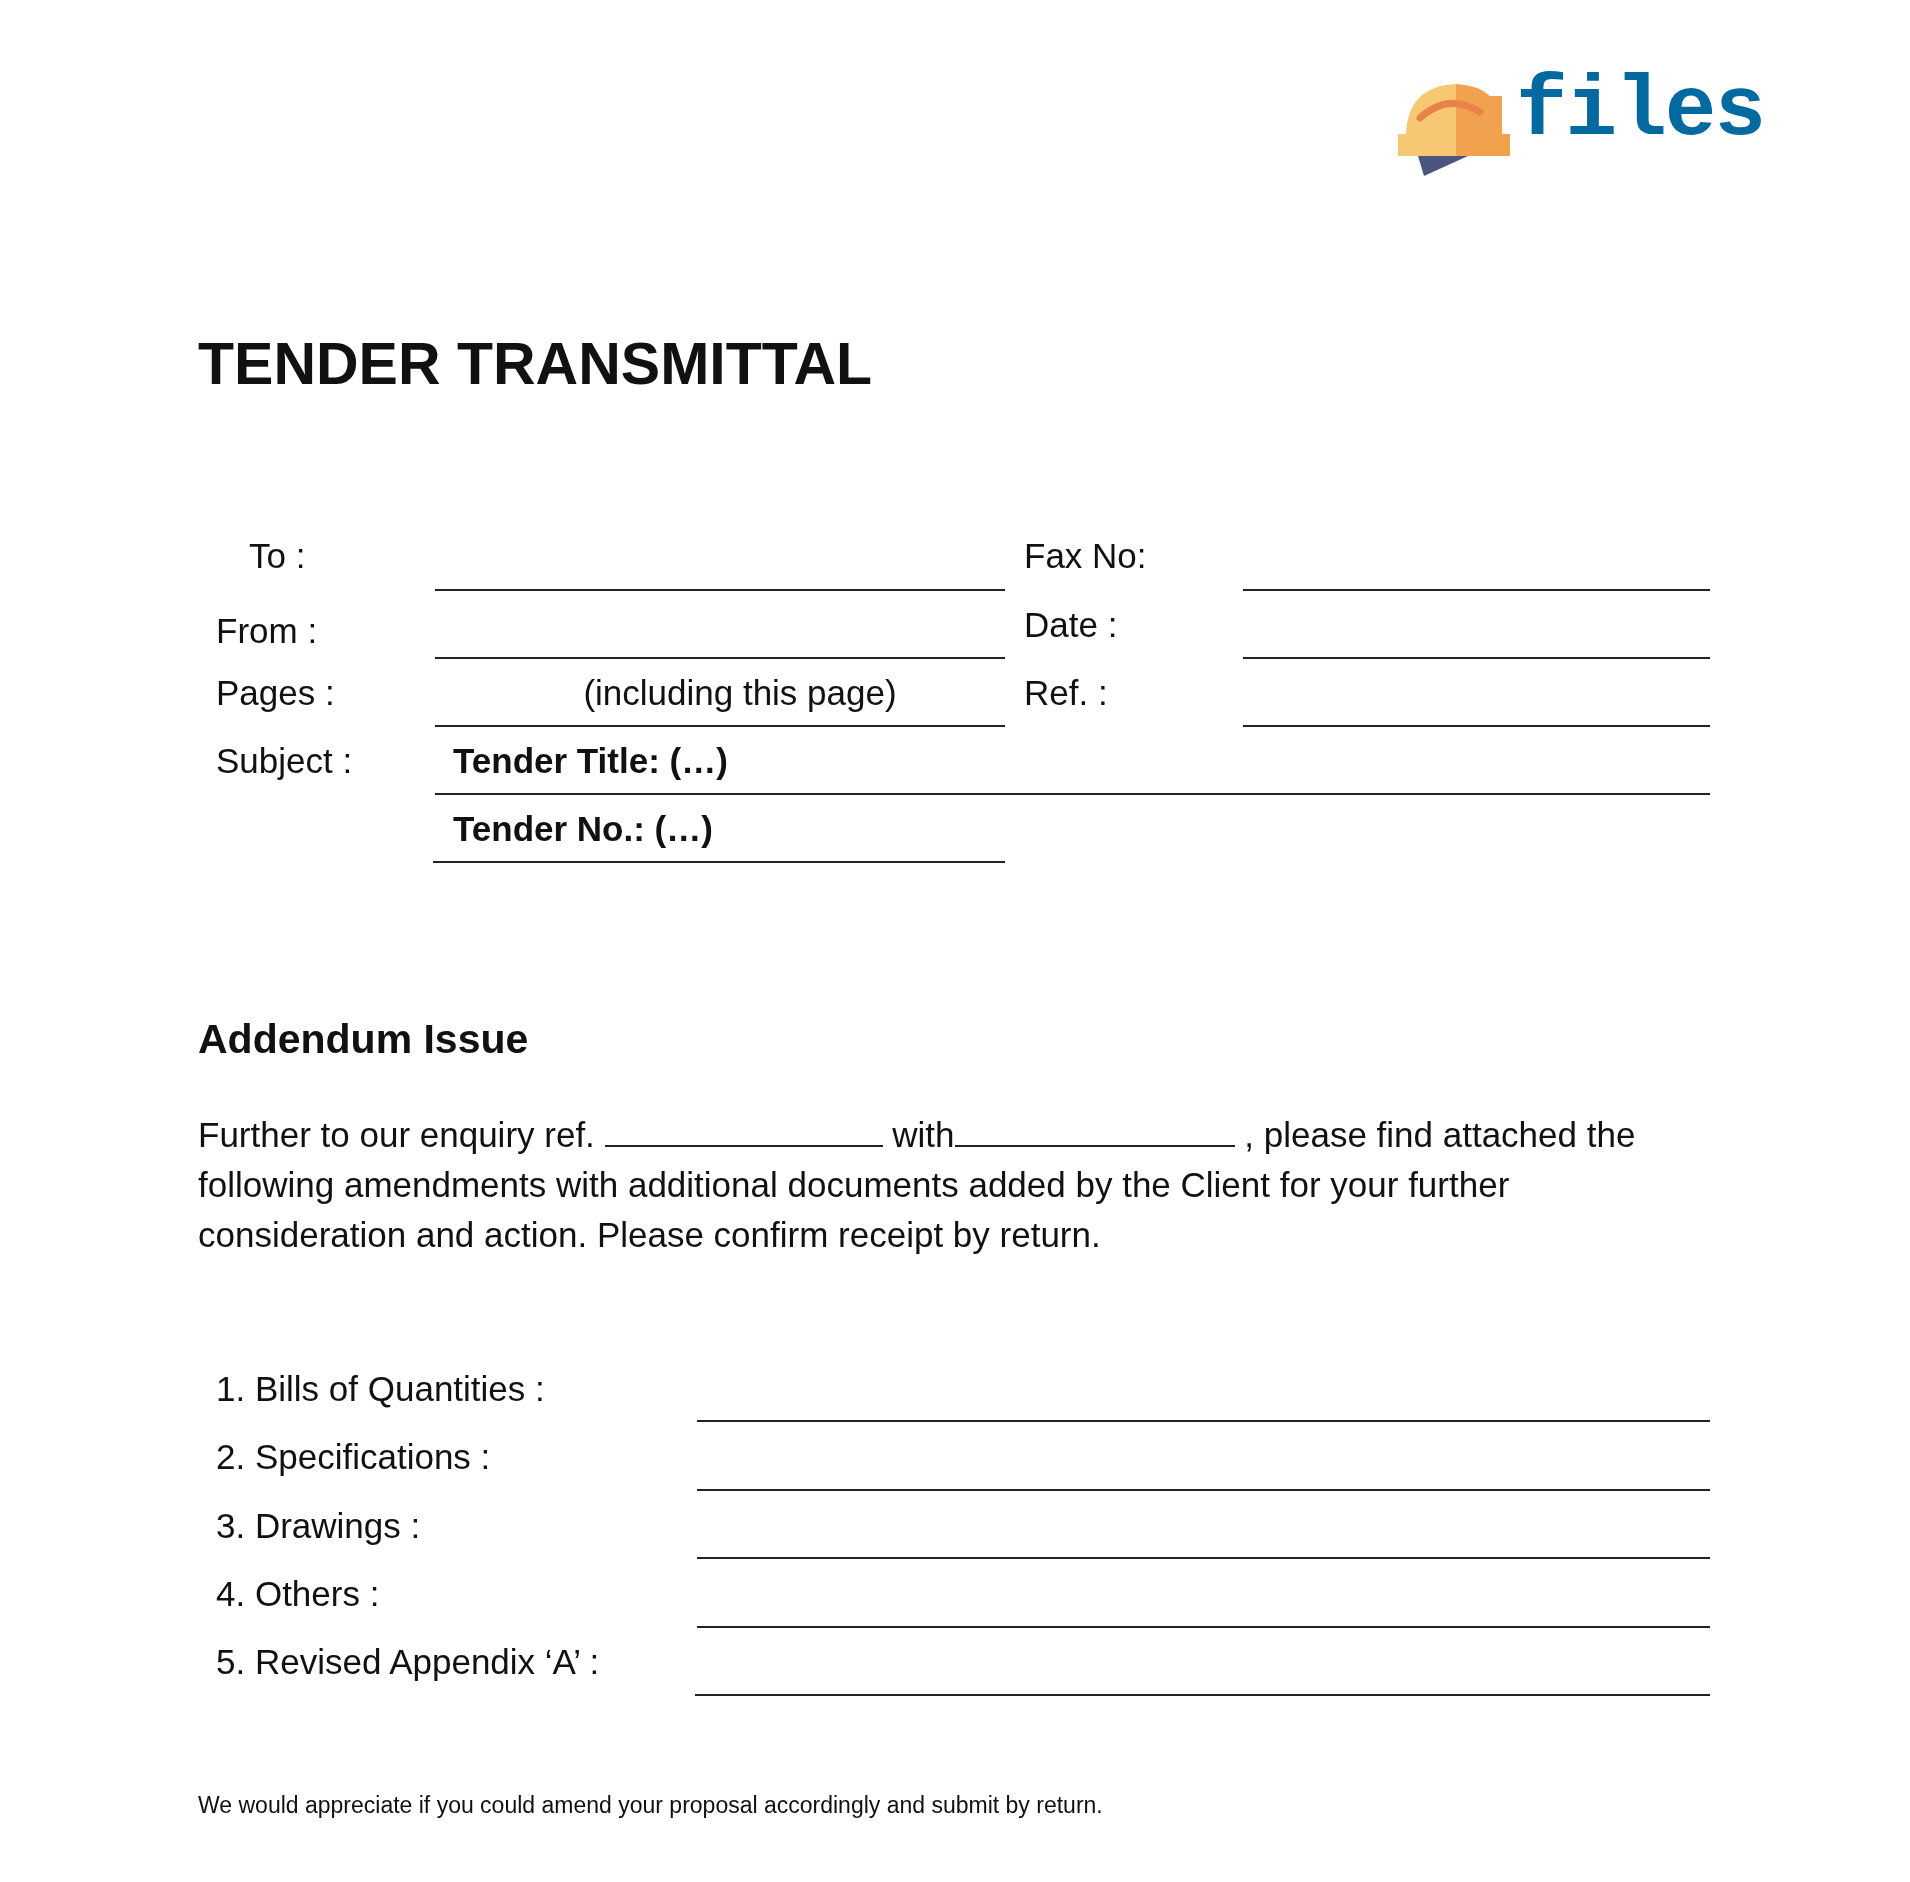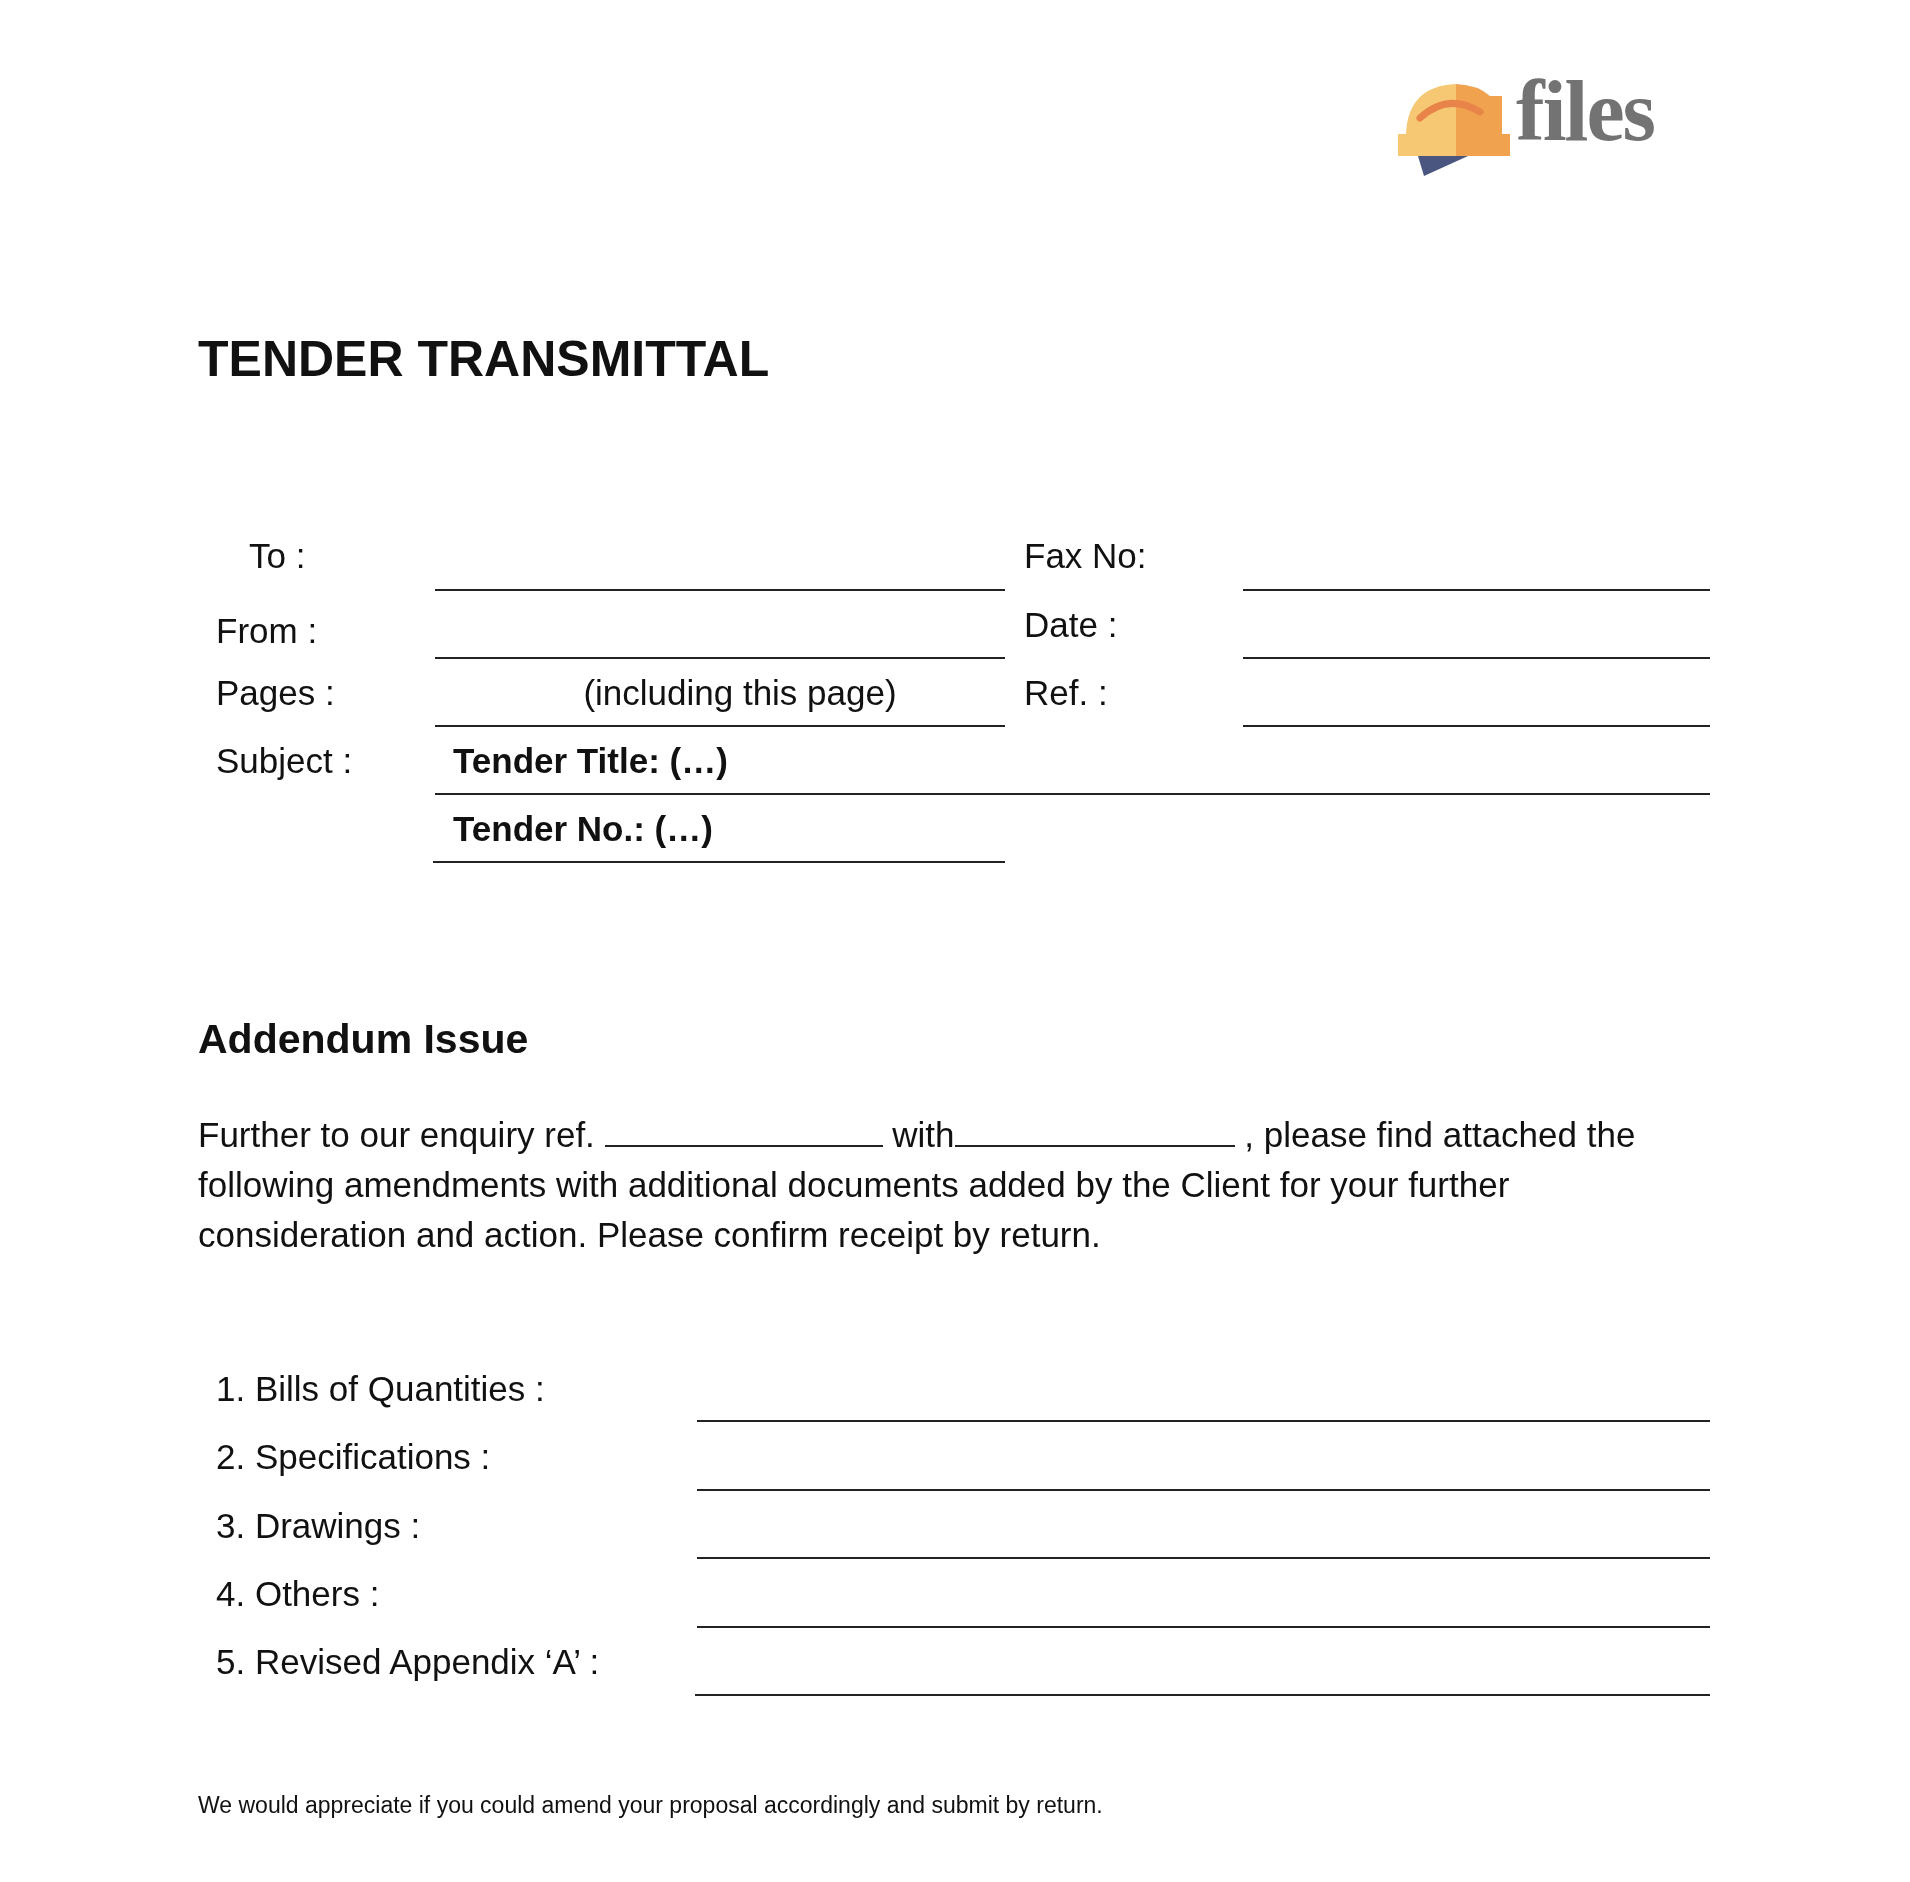--- a/index.html
+++ b/index.html
@@ -5,25 +5,25 @@
   html, body { margin: 0; padding: 0; background: #ffffff; }
   body {
     width: 1910px; height: 1882px; position: relative; overflow: hidden;
     font-family: "Liberation Sans", "DejaVu Sans", sans-serif;
     color: #111111;
   }
   .abs { position: absolute; }
   .logo { left: 1398px; top: 82px; width: 316px; height: 96px; }
   .logo-word {
     position: absolute; left: 118px; top: -14px;
-    font-family: Liberation Serif, serif;
-    font-weight: bold; font-size: 86px; letter-spacing: -2px; color: #737373;
+    font-family: Liberation Mono, monospace;
+    font-weight: bold; font-size: 86px; letter-spacing: -2px; color: #0369a1;
     line-height: 1;
   }
-  .title { left: 198px; top: 330px; font-size: 50px; font-weight: bold; letter-spacing: 0px; }
+  .title { left: 198px; top: 330px; font-size: 59px; font-weight: bold; letter-spacing: 0px; }
   .lbl { font-size: 35px; line-height: 1; }
   .bold { font-weight: bold; text-align: right; }
   .line { height: 2px; background: #222; }
   .h2 { left: 198px; top: 1016px; font-size: 41px; font-weight: bold; }
   .para { left: 198px; top: 1110px; width: 1520px; font-size: 35px; line-height: 50px; }
   .para .blank { display: inline-block; border-bottom: 2px solid #222; height: 30px; vertical-align: baseline; }
   .final { left: 198px; top: 1792px; font-size: 23px; }
 </style>
 </head>
 <body>

